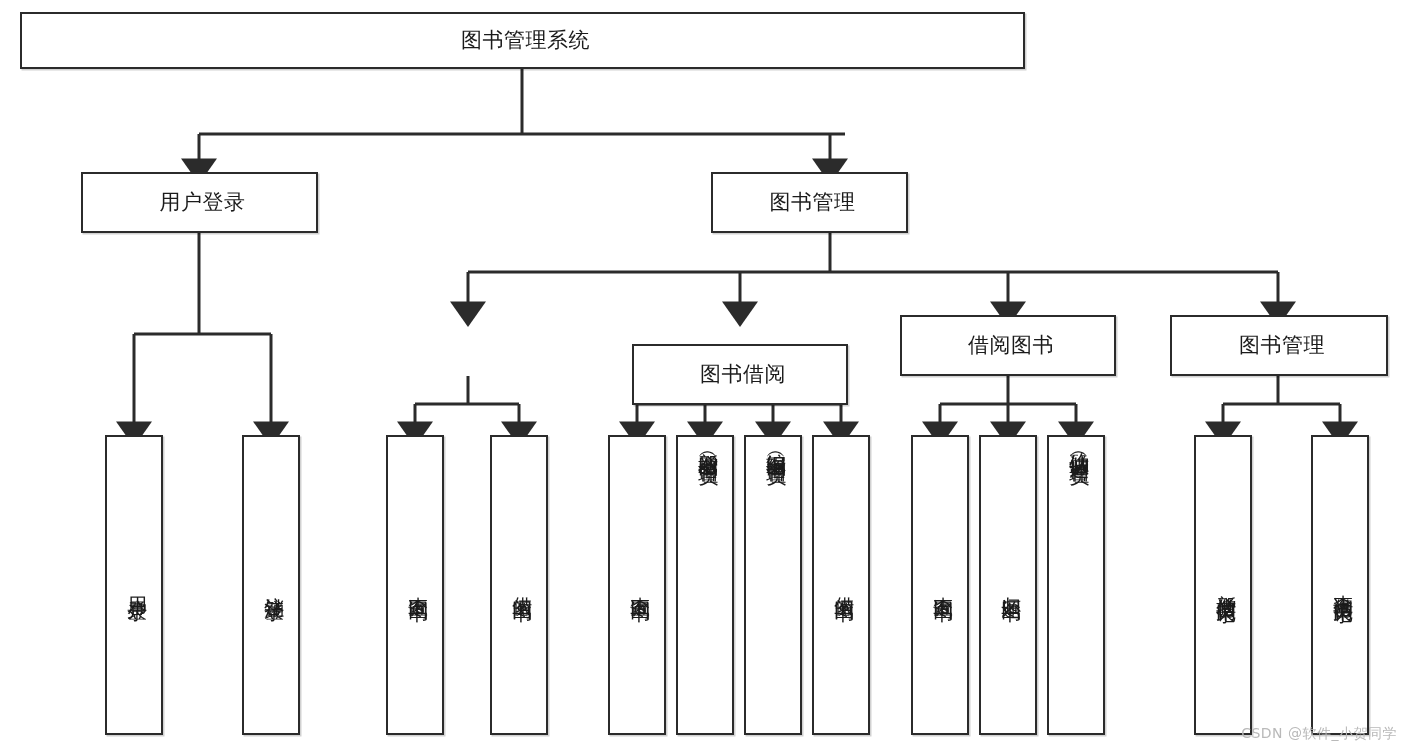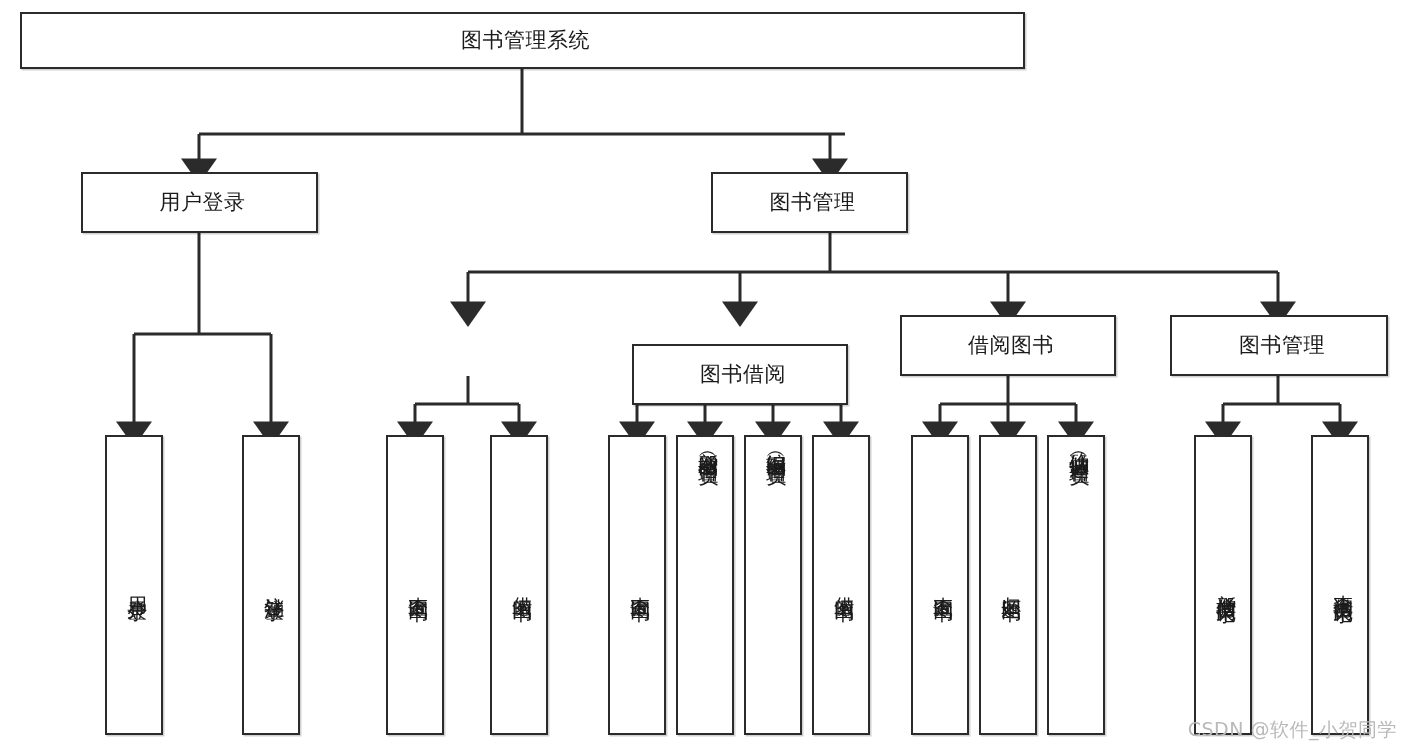--- a/index.html
+++ b/index.html
@@ -55,21 +55,21 @@
     letter-spacing: 2px;
     white-space: nowrap;
   }
   .node.leaf.centered {
     align-items: center;
   }
   .watermark {
     position: absolute;
     right: 8px;
     bottom: 4px;
-    font-size: 19px;
+    font-size: 14px;
     color: #b9b9b9;
     letter-spacing: 0.5px;
     white-space: nowrap;
     user-select: none;
   }
 </style>
 </head>
 <body>
 
 <div id="canvas">

